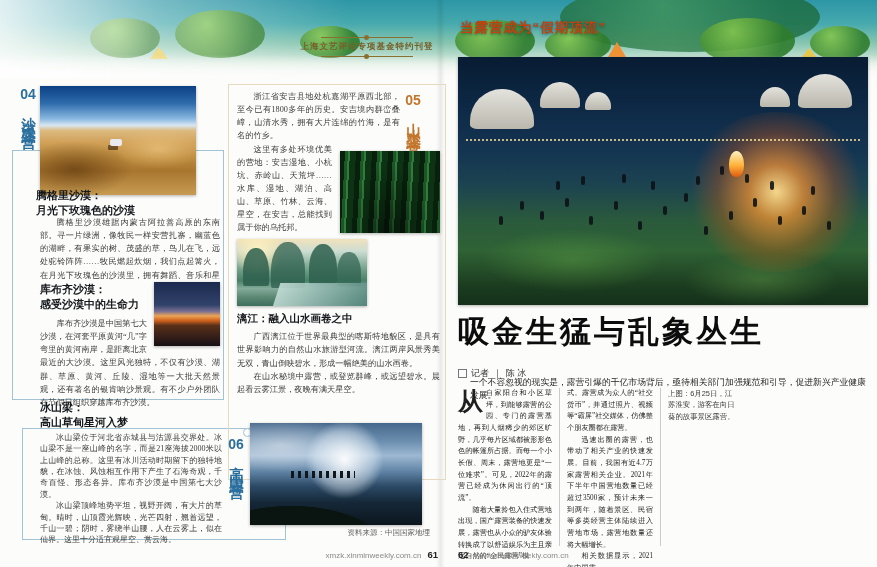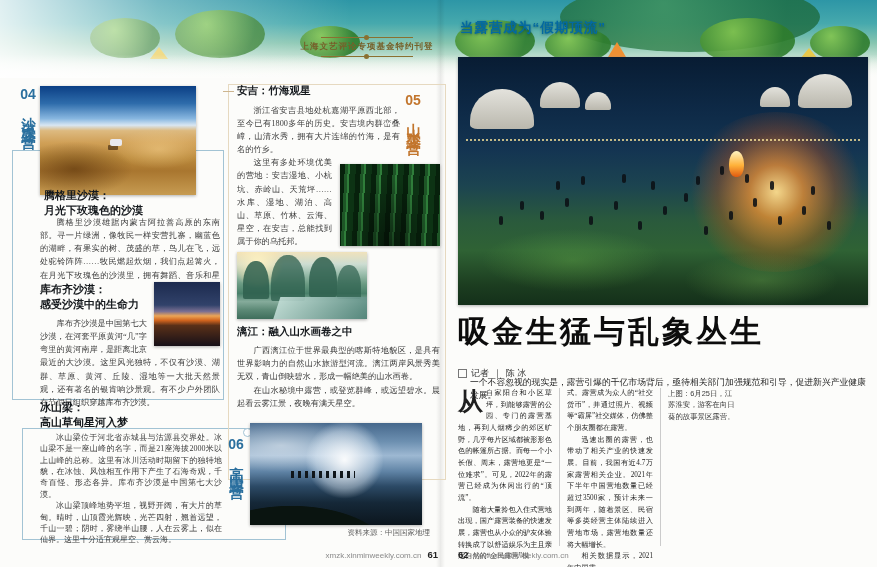--- a/index.html
+++ b/index.html
@@ -14,21 +14,21 @@
                linear-gradient(0deg,#fcfcfa 0%,rgba(252,252,250,0) 30%);}
   .hill{border-radius:50%;background:radial-gradient(circle at 40% 30%,#3f8f55,#1d6b3e 75%);opacity:.8;}
   .blob{border-radius:50%;background:radial-gradient(circle at 35% 30%,#83c54e,#2e7c2c 72%);opacity:.9;}
   .tent-sm{width:0;height:0;border-left:9px solid transparent;border-right:9px solid transparent;}
   
   .hdr-note{left:296px;top:34px;width:142px;text-align:center;color:#76602a;font-size:8.5px;
             font-weight:bold;letter-spacing:1px;}
   .orn{position:relative;width:92px;height:5px;margin:1px auto;}
   .orn::before{content:"";position:absolute;left:0;right:0;top:2px;border-top:1px solid #8a7030;}
   .orn::after{content:"";position:absolute;left:50%;top:0;width:5px;height:5px;margin-left:-3px;border-radius:50%;background:#8a7030;}
-  .hdr-banner{left:460px;top:19px;color:#0369a1;font-size:13.5px;font-weight:bold;letter-spacing:1px;
+  .hdr-banner{left:460px;top:19px;color:#c2410c;font-size:13.5px;font-weight:bold;letter-spacing:1px;
               text-shadow:0 1px 3px rgba(0,60,70,.65);}
   .fold{left:436px;top:0;width:9px;height:567px;background:linear-gradient(90deg,transparent,rgba(0,0,0,.07),transparent);}
   
   .sec{width:24px;text-align:center;}
   .sec .num{font-size:14px;font-weight:800;display:block;}
   .sec .vlabel{writing-mode:vertical-rl;font-size:14.5px;font-weight:bold;letter-spacing:6px;margin-top:3px;display:inline-block;}
   .c-blue{color:#2a6f9e;}
   .c-orange{color:#c2752c;}
   
   .frame{border:1px solid #a2c3d4;}
@@ -133,21 +133,21 @@
   <div class="abs frame-tan" style="left:228px;top:84px;width:216px;height:394px;"></div>
 
   <div class="abs sec c-blue" style="left:16px;top:86px;">
     <span class="num">04</span>
     <span class="vlabel">沙漠露营</span>
   </div>
   <div class="abs ph ph-desert">
     <div class="car"></div>
   </div>
 
-  <div class="abs art-head" style="left:44px;top:188px;">
+  <div class="abs art-head" style="left:36px;top:188px;">
     <div>腾格里沙漠：</div>
     <div>月光下玫瑰色的沙漠</div>
   </div>
   <div class="abs" style="left:40px;top:282px;width:180px;">
     <div class="ph ph-sunset"></div>
     <div class="art-head">
       <div>库布齐沙漠：</div>
       <div>感受沙漠中的生命力</div>
     </div>
     <div class="art-body" style="margin-top:6px;">
@@ -160,24 +160,20 @@
   </div>
 
   <div class="abs sec c-orange" style="left:401px;top:92px;">
     <span class="num">05</span>
     <span class="vlabel">山水露营</span>
   </div>
   <div class="abs vline-o" style="left:412px;top:190px;height:34px;"></div>
   <div class="abs node-o" style="left:409px;top:224px;"></div>
 
   <div class="abs" style="left:237px;top:84px;width:203px;">
-    <div class="art-head" style="position:relative;font-size:10.5px;">
-      <span class="tick"></span>
-      <span>安吉：竹海观星</span>
-    </div>
     <div class="art-body" style="margin-top:6px;margin-right:40px;">
       <p class="ind">浙江省安吉县地处杭嘉湖平原西北部，至今已有1800多年的历史。安吉境内群峦叠嶂，山清水秀，拥有大片连绵的竹海，是有名的竹乡。</p>
     </div>
     <div class="ph ph-bamboo"></div>
     <div class="art-body">
       <p class="ind">这里有多处环境优美的营地：安吉湿地、小杭坑、赤岭山、天荒坪……水库、湿地、湖泊、高山、草原、竹林、云海、星空，在安吉，总能找到属于你的乌托邦。</p>
     </div>
     <div class="ph ph-lijiang" style="margin-top:4px;">
       <div class="peak" style="left:6px;bottom:20px;width:26px;height:38px;"></div>
       <div class="peak" style="left:34px;bottom:18px;width:34px;height:46px;opacity:.75;"></div>

